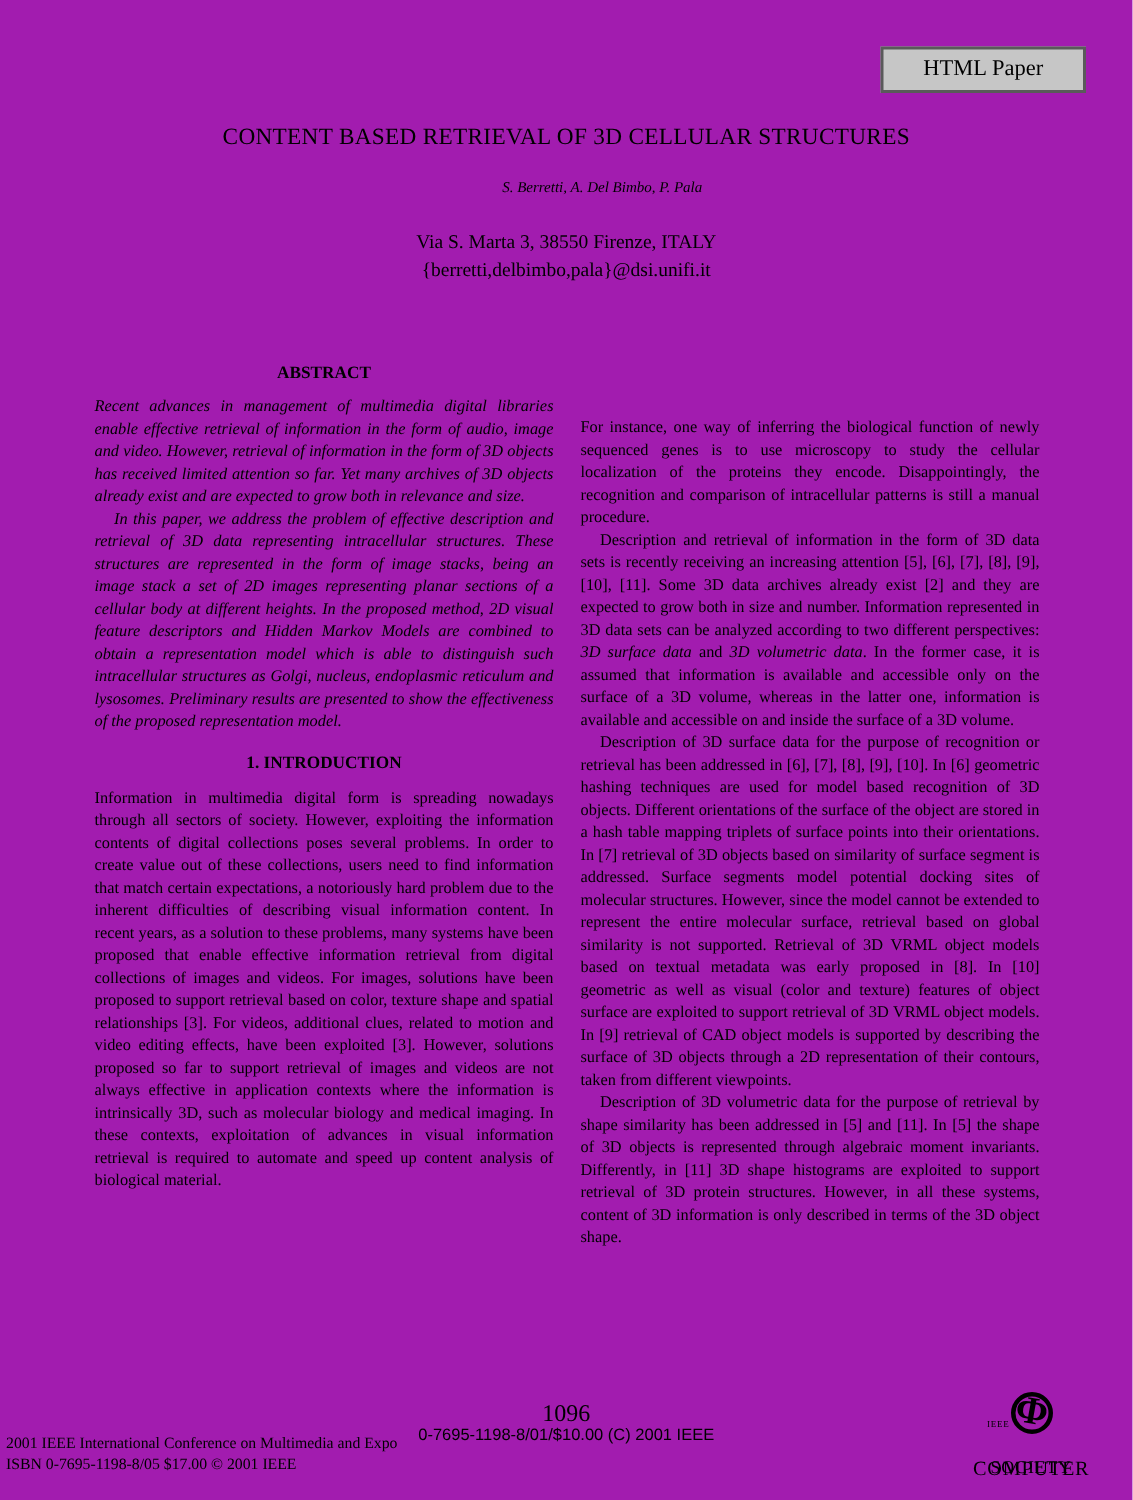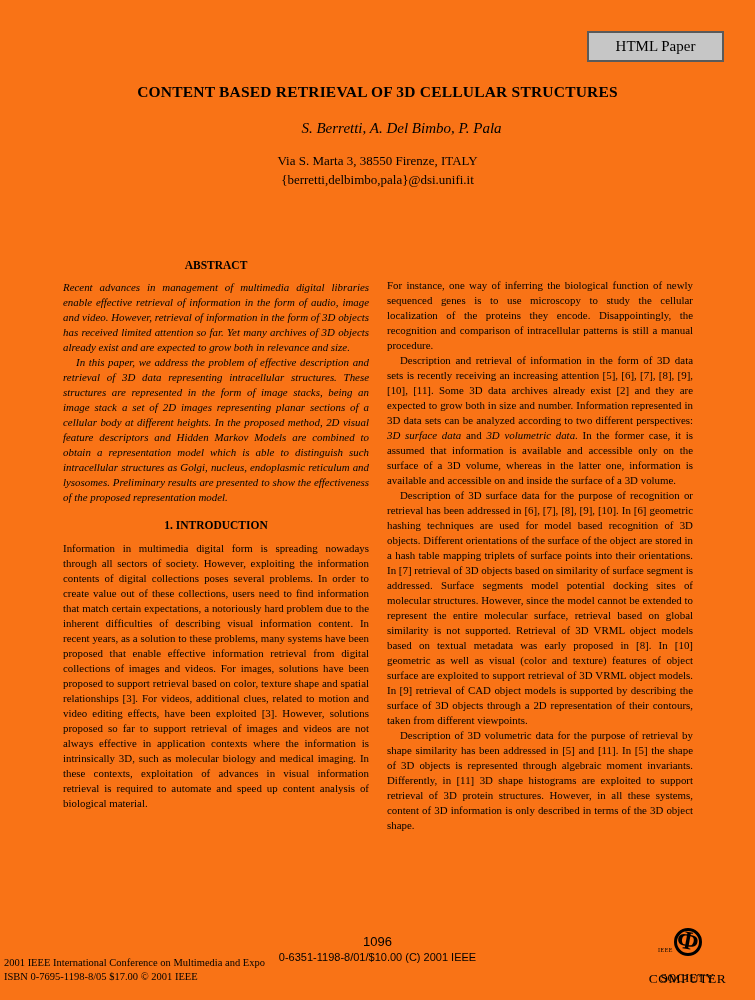--- a/index.html
+++ b/index.html
@@ -6,71 +6,71 @@
   html, body { background: #ffffff; }
   body {
     font-family: "Liberation Serif", serif;
     color: #000000;
     width: 755px;
   }
   .page {
     position: relative;
     width: 755px;
     height: 1000px;
-    background: #f97316;
+    background: #a21caf;
     overflow: hidden;
   }
 
   
   .badge {
     position: absolute;
     left: 587px; top: 31px;
     width: 137px; height: 31px;
     background: #c6c6c6;
     border: 2px solid #5a5a5a;
     display: flex; align-items: center; justify-content: center;
     font-size: 15px;
     cursor: pointer;
   }
 
   
   .title {
     position: absolute;
     left: 0; top: 83px; width: 755px;
     text-align: center;
-    font-weight: bold;
+    font-weight: normal;
     font-size: 15.5px;
     letter-spacing: 0.2px;
   }
   .authors {
     position: absolute;
     left: 0; top: 120px; width: 755px;
     text-align: center;
     font-style: italic;
-    font-size: 15px;
+    font-size: 10px;
     padding-left: 48px;
   }
   .affiliation {
     position: absolute;
     left: 0; top: 152px; width: 755px;
     text-align: center;
     font-size: 13px;
     line-height: 18.5px;
   }
 
   
   .col {
     position: absolute;
     top: 242px;
     width: 306px;
     font-size: 10.9px;
     line-height: 15px;
     text-align: justify;
   }
-  .col-left  { left: 63px; margin-top: 16px; }
+  .col-left  { left: 63px; }
   .col-right { left: 387px; margin-top: 36px; }
 
   .sec-heading {
     text-align: center;
     font-weight: bold;
     font-size: 11.5px;
     margin-bottom: 7px;
   }
   .sec-heading.intro {
     margin-top: 13px;
@@ -78,22 +78,22 @@
   }
   .abstract-par { font-style: italic; }
   .indent { text-indent: 13px; }
   .iterm { font-style: italic; }
 
   
   .footer-page-number {
     position: absolute;
     left: 0; top: 934px; width: 755px;
     text-align: center;
-    font-family: Liberation Sans, sans-serif;
-    font-size: 13px;
+    font-family: Liberation Serif, serif;
+    font-size: 16px;
   }
   .footer-copyright {
     position: absolute;
     left: 0; top: 951px; width: 755px;
     text-align: center;
     font-family: "Liberation Sans", sans-serif;
     font-size: 11px;
   }
   .footer-left {
     position: absolute;
@@ -170,21 +170,21 @@
   </div>
 
   <div class="col col-right">
     <p>For instance, one way of inferring the biological function of newly sequenced genes is to use microscopy to study the cellular localization of the proteins they encode. Disappointingly, the recognition and comparison of intracellular patterns is still a manual procedure.</p>
     <p class="indent"><span>Description and retrieval of information in the form of 3D data sets is recently receiving an increasing attention [5], [6], [7], [8], [9], [10], [11]. Some 3D data archives already exist [2] and they are expected to grow both in size and number. Information represented in 3D data sets can be analyzed according to two different perspectives: </span><span class="iterm">3D surface data</span><span> and </span><span class="iterm">3D volumetric data</span><span>. In the former case, it is assumed that information is available and accessible only on the surface of a 3D volume, whereas in the latter one, information is available and accessible on and inside the surface of a 3D volume.</span></p>
     <p class="indent">Description of 3D surface data for the purpose of recognition or retrieval has been addressed in [6], [7], [8], [9], [10]. In [6] geometric hashing techniques are used for model based recognition of 3D objects. Different orientations of the surface of the object are stored in a hash table mapping triplets of surface points into their orientations. In [7] retrieval of 3D objects based on similarity of surface segment is addressed. Surface segments model potential docking sites of molecular structures. However, since the model cannot be extended to represent the entire molecular surface, retrieval based on global similarity is not supported. Retrieval of 3D VRML object models based on textual metadata was early proposed in [8]. In [10] geometric as well as visual (color and texture) features of object surface are exploited to support retrieval of 3D VRML object models. In [9] retrieval of CAD object models is supported by describing the surface of 3D objects through a 2D representation of their contours, taken from different viewpoints.</p>
     <p class="indent">Description of 3D volumetric data for the purpose of retrieval by shape similarity has been addressed in [5] and [11]. In [5] the shape of 3D objects is represented through algebraic moment invariants. Differently, in [11] 3D shape histograms are exploited to support retrieval of 3D protein structures. However, in all these systems, content of 3D information is only described in terms of the 3D object shape.</p>
   </div>
 
   <div class="footer-page-number">1096</div>
-  <div class="footer-copyright">0-6351-1198-8/01/$10.00 (C) 2001 IEEE</div>
+  <div class="footer-copyright">0-7695-1198-8/01/$10.00 (C) 2001 IEEE</div>
 
   <div class="footer-left">
     <div>2001 IEEE International Conference on Multimedia and Expo</div>
     <div>ISBN 0-7695-1198-8/05 $17.00 © 2001 IEEE</div>
   </div>
 
   <div class="cs-logo">
     <div class="cs-ring">
       <span class="cs-phi">Φ</span>
     </div>

